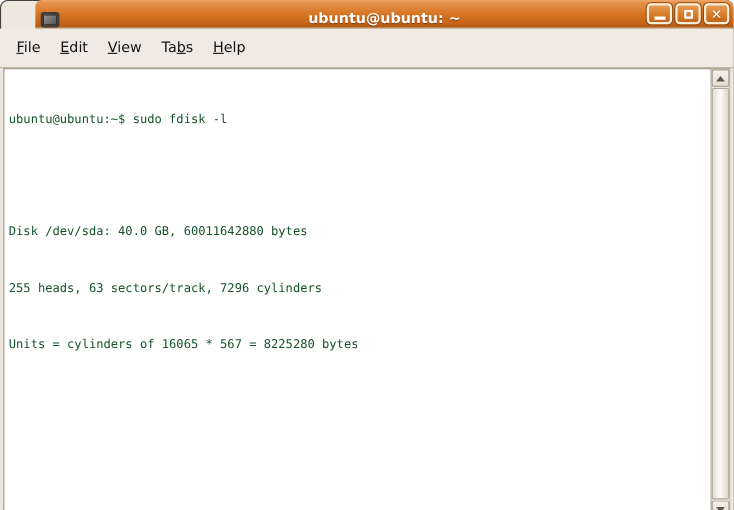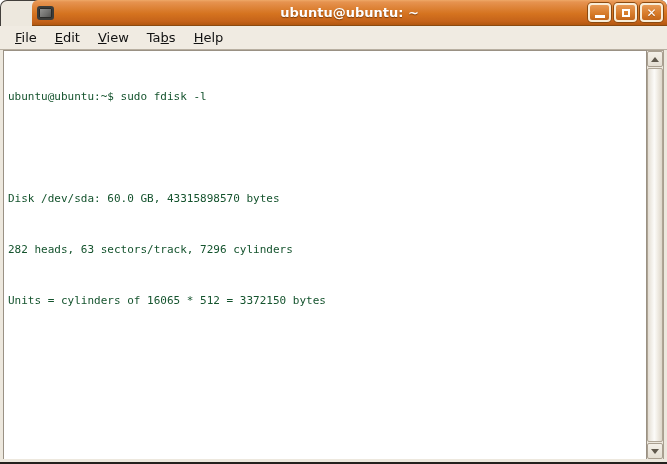--- a/index.html
+++ b/index.html
@@ -11,21 +11,21 @@
     overflow:hidden;
     background:#EDE8DE;
     box-shadow:inset 0 0 0 1px #43403C;
   }
   
   .titlebar{
     position:relative;height:26px;
     background:linear-gradient(to bottom,#EFA968 0%,#E69350 8%,#D5731F 55%,#C5631A 85%,#B25710 100%);
     border-bottom:1px solid #8A4A10;
     border-radius:6px 6px 0 0;
-    display:flex;align-items:center;margin-left:32px;
+    display:flex;align-items:flex-end;margin-left:32px;
   }
   .win-icon{
     width:17px;height:14px;margin-left:5px;
     background:linear-gradient(135deg,#9a9a98 0%,#6e6e6c 60%,#4b4b49 100%);
     border:2px solid #3c3c3a;border-radius:3px;
     box-shadow:inset 0 0 0 1px #2a2a28;
   }
   .title-text{
     position:absolute;left:0;right:0;text-align:center;
     color:#ffffff;font-weight:bold;font-size:13px;
@@ -40,21 +40,21 @@
     box-shadow:0 0 0 1px #8A4A10;
     position:relative;cursor:default;
     display:flex;align-items:center;justify-content:center;
   }
   .glyph-min{width:10px;height:3px;background:#ffffff;margin-top:7px;}
   .glyph-max{width:8px;height:8px;border:2px solid #ffffff;background:transparent;}
   .glyph-close{color:#ffffff;font-weight:bold;font-size:12px;line-height:1;
     font-family:"DejaVu Sans",sans-serif;text-shadow:0 1px 0 rgba(120,55,0,.5);}
   
   .menubar{
-    height:24px;background:#F0EBE2;
+    height:36px;background:#F0EBE2;
     border-bottom:1px solid #B8AFA1;
     display:flex;align-items:center;
     padding-left:6px;font-size:13px;color:#111111;
   }
   .menu-item{padding:3px 9px;cursor:default;}
   .menu-item u{text-decoration:underline;}
   
   .content{display:flex;height:409px;}
   .frame-left{width:3px;background:#EDE8DE;}
   .frame-right{width:3px;background:#EDE8DE;}
@@ -117,23 +117,23 @@
     <span class="menu-item">Ta<u>b</u>s</span>
     <span class="menu-item"><u>H</u>elp</span>
   </div>
 
   <div class="content">
     <div class="frame-left"></div>
 
     <div class="terminal">
       <div class="tline">ubuntu@ubuntu:~$ sudo fdisk -l</div>
       <div class="tline"></div>
-      <div class="tline">Disk /dev/sda: 60.0 GB, 43315898570 bytes</div>
-      <div class="tline">282 heads, 63 sectors/track, 7296 cylinders</div>
-      <div class="tline">Units = cylinders of 16065 * 512 = 3372150 bytes</div>
+      <div class="tline">Disk /dev/sda: 40.0 GB, 60011642880 bytes</div>
+      <div class="tline">255 heads, 63 sectors/track, 7296 cylinders</div>
+      <div class="tline">Units = cylinders of 16065 * 567 = 8225280 bytes</div>
       <div class="tline"></div>
       
       
       
     </div>
 
     <div class="scrollbar">
       <div class="sb-btn">
         <div class="arrow-up"></div>
       </div>

